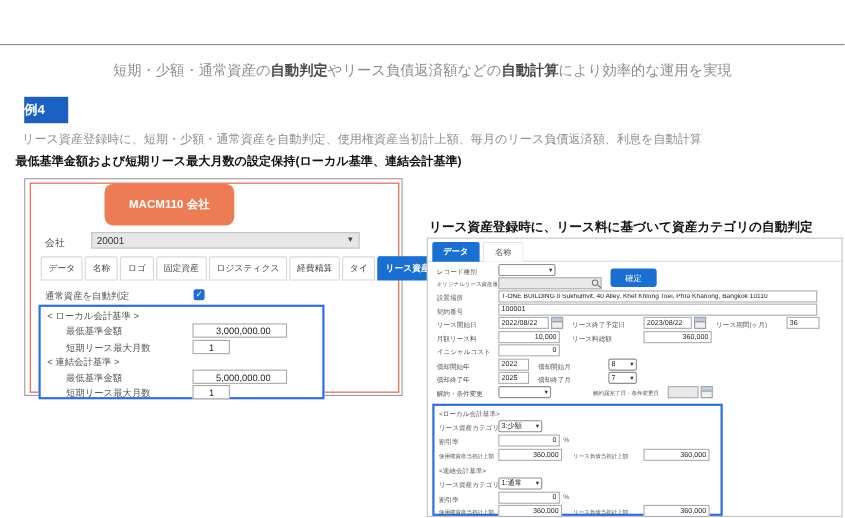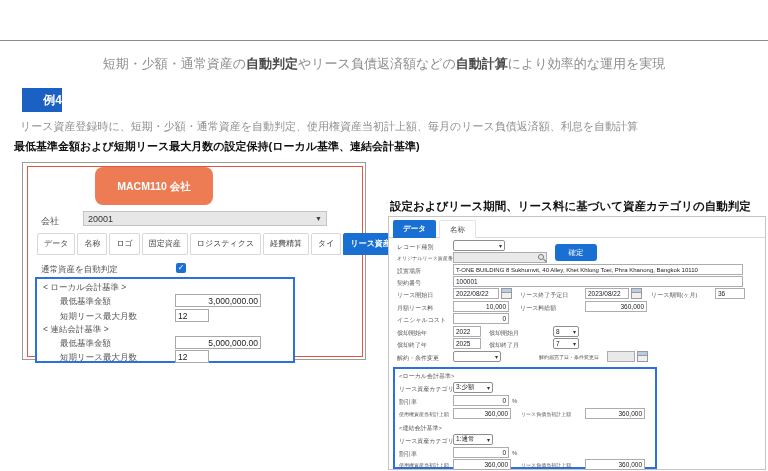--- a/index.html
+++ b/index.html
@@ -7,21 +7,21 @@
   .slide{position:relative;width:768px;height:471px;background:#fff;overflow:hidden;
          font-family:"Liberation Sans","DejaVu Sans",sans-serif;color:#222;}
   .abs{position:absolute;}
   .title{position:absolute;top:8px;left:0;width:768px;text-align:center;
          font-size:17px;font-weight:700;color:#2a2a2a;letter-spacing:1px;}
   .hr{position:absolute;top:40px;left:0;width:768px;border-top:1px solid #8b8b8b;}
   .subtitle{position:absolute;top:55px;left:0;width:768px;text-align:center;
             font-size:13px;color:#8d8d8d;}
   .subtitle b{color:#4c4c4c;font-weight:700;}
   .badge{position:absolute;left:22px;top:88px;width:40px;height:24px;background:#1b61c4;
-         color:#fff;font-size:12px;font-weight:700;text-align:right;line-height:24px;}
+         color:#fff;font-size:12px;font-weight:700;text-align:left;line-height:24px;}
   .ex-title{position:absolute;left:76px;top:92px;font-size:13px;font-weight:700;color:#111;}
   .desc{position:absolute;left:20px;top:119px;font-size:11px;color:#909090;}
   .h-left{position:absolute;left:14px;top:139px;font-size:11px;font-weight:700;color:#111;}
   .h-right{position:absolute;left:390px;top:199px;font-size:11.5px;font-weight:700;color:#111;}
 
   
   .card-l{position:absolute;left:22px;top:162px;width:344px;height:198px;
           background:#fff;border:1px solid #9c9c9c;}
   .annot{position:absolute;left:4px;top:3px;right:2px;bottom:2px;border:1px solid #e2573d;}
   .o-head{position:absolute;left:72px;top:4px;width:118px;height:38px;background:#ed7c55;
@@ -34,21 +34,21 @@
   .gsel .arr{font-size:7px;color:#444;}
   .ltabs{position:absolute;left:14px;top:70px;display:flex;gap:2px;}
   .ltab{font-size:8px;color:#444;background:#fff;border:1px solid #d8d8d8;
         height:22px;line-height:20px;padding:0 6px;white-space:nowrap;border-radius:2px 2px 0 0;}
   .ltab.on{background:#1a70d2;border-color:#1a70d2;color:#fff;font-weight:700;}
   .chk{position:absolute;left:153px;top:100px;width:10px;height:10px;background:#1d6fd3;
        border-radius:2px;color:#fff;font-size:8px;line-height:10px;text-align:center;}
   .bbox{position:absolute;left:12px;top:114px;width:260px;height:86px;border:2px solid #2b6fe0;background:#fff;}
   .lbl85{font-size:8.5px;color:#555;white-space:nowrap;}
   .inp{position:absolute;border:1px solid #a9a9a9;background:#fff;font-size:8.5px;color:#222;
-       padding:0 2px;font-family:inherit;}
+       padding:0 14px;font-family:inherit;}
   .inp.r{text-align:right;}
 
   
   .card-r{position:absolute;left:388px;top:216px;width:378px;height:254px;
           background:#fff;border:1px solid #c4c4c4;}
   .rtabbar{position:absolute;left:0;top:0;width:100%;height:21px;border-bottom:1px solid #d8d8d8;}
   .rtab{position:absolute;top:3px;height:18px;line-height:18px;font-size:7.5px;padding:0 10px;
         border-radius:2px 2px 0 0;}
   .rtab.on{background:#1a70d2;color:#fff;font-weight:700;}
   .rtab.off{background:#fff;color:#555;border:1px solid #e3e3e3;border-bottom:none;}
@@ -77,21 +77,21 @@
 
 <div class="slide">
 
   <div class="hr"></div>
 
   <div class="subtitle"><span>短期・少額・通常資産の</span><b>自動判定</b><span>やリース負債返済額などの</span><b>自動計算</b><span>により効率的な運用を実現</span></div>
 
   <div class="badge">例4</div>
   <div class="desc">リース資産登録時に、短期・少額・通常資産を自動判定、使用権資産当初計上額、毎月のリース負債返済額、利息を自動計算</div>
   <div class="h-left">最低基準金額および短期リース最大月数の設定保持(ローカル基準、連結会計基準)</div>
-  <div class="h-right">設定およびリース期間、リース料に基づいて資産カテゴリの自動判定</div>
+  <div class="h-right">リース資産登録時に、リース料に基づいて資産カテゴリの自動判定</div>
 
   <div class="card-l">
     <div class="annot"></div>
     <div class="o-head">MACM110 会社</div>
 
     <span class="abs lbl9" style="left:18px;top:52px;">会社</span>
     <div class="gsel">
       <span>20001</span>
       <span class="arr">▼</span>
     </div>

